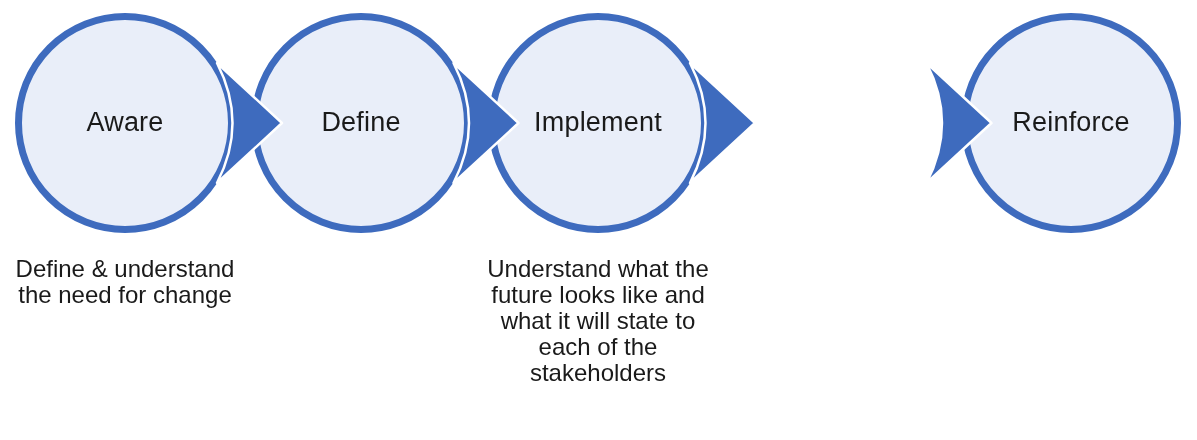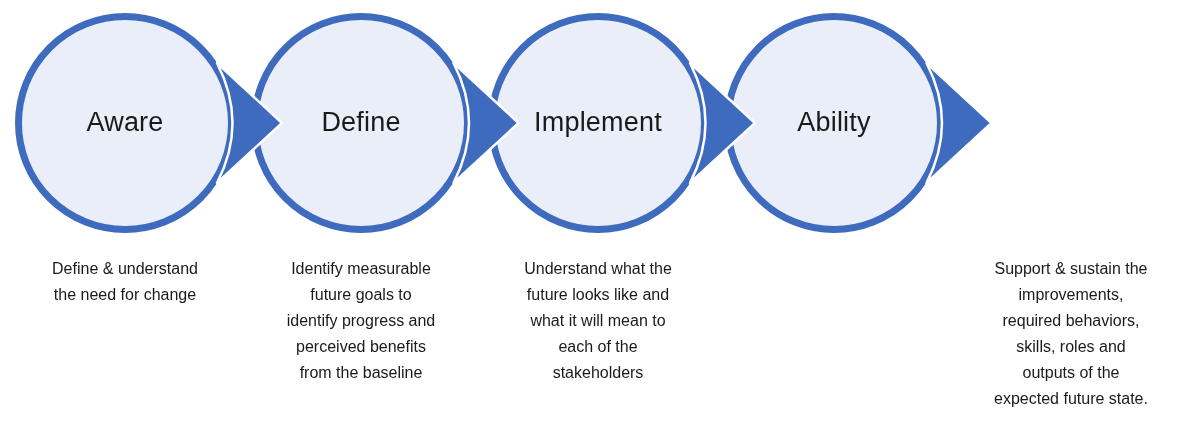--- a/index.html
+++ b/index.html
@@ -26,64 +26,53 @@
   .arrows-overlay{
     position:absolute;top:0;left:0;width:1197px;height:250px;
     z-index:2;pointer-events:none;
   }
   .arrow-shape{
     fill:var(--accent);
     stroke:#ffffff;stroke-width:2.5;stroke-linejoin:round;
   }
   .stage-desc{
     position:absolute;top:256px;width:250px;
-    font-size:16px;line-height:26px;text-align:center;
+    font-size:24px;line-height:26px;text-align:center;
     white-space:pre-line;color:var(--text-color);
     z-index:3;
   }
   .c1{left:15px}  .c2{left:251px} .c3{left:488px} .c4{left:724px} .c5{left:961px}
   .d1{left:0px}   .d2{left:236px} .d3{left:473px} .d4{left:709px} .d5{left:946px}
 </style>
 </head>
 <body>
 
 <div class="canvas">
 
   <div class="stage-circle c1">
     <span class="stage-label">Aware</span>
   </div>
   <div class="stage-circle c2">
     <span class="stage-label">Define</span>
   </div>
   <div class="stage-circle c3">
     <span class="stage-label">Implement</span>
   </div>
-  <div class="stage-circle c4">
-    <span class="stage-label">Ability</span>
+  <div class="stage-circle c5">
+    <span class="stage-label">Reinforce</span>
   </div>
 
   <svg class="arrows-overlay" viewBox="0 0 1197 250" width="1197" height="250" xmlns="http://www.w3.org/2000/svg">
     <path class="arrow-shape" d="M217 63 Q248 123 217 183 L282 123 Z"></path>
     <path class="arrow-shape" d="M217 63 Q248 123 217 183 L282 123 Z" transform="translate(236.5 0)"></path>
     <path class="arrow-shape" d="M217 63 Q248 123 217 183 L282 123 Z" transform="translate(473 0)"></path>
     <path class="arrow-shape" d="M217 63 Q248 123 217 183 L282 123 Z" transform="translate(709.5 0)"></path>
   </svg>
 
   <div class="stage-desc d1">Define &amp; understand
 the need for change</div>
-  <div class="stage-desc d2">Identify measurable
-future goals to
-identify progress and
-perceived benefits
-from the baseline</div>
   <div class="stage-desc d3">Understand what the
 future looks like and
-what it will mean to
+what it will state to
 each of the
 stakeholders</div>
-  <div class="stage-desc d5">Support &amp; sustain the
-improvements,
-required behaviors,
-skills, roles and
-outputs of the
-expected future state.</div>
 
 </div>
 
 </body></html>

